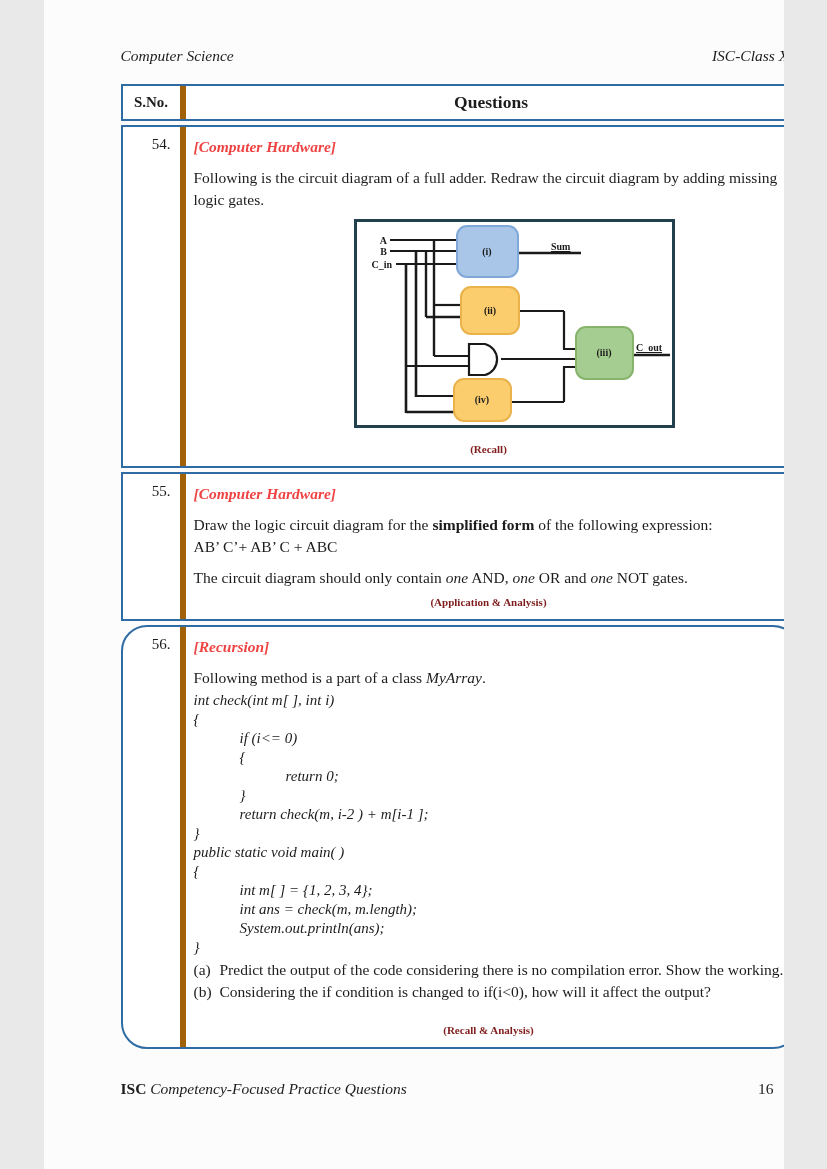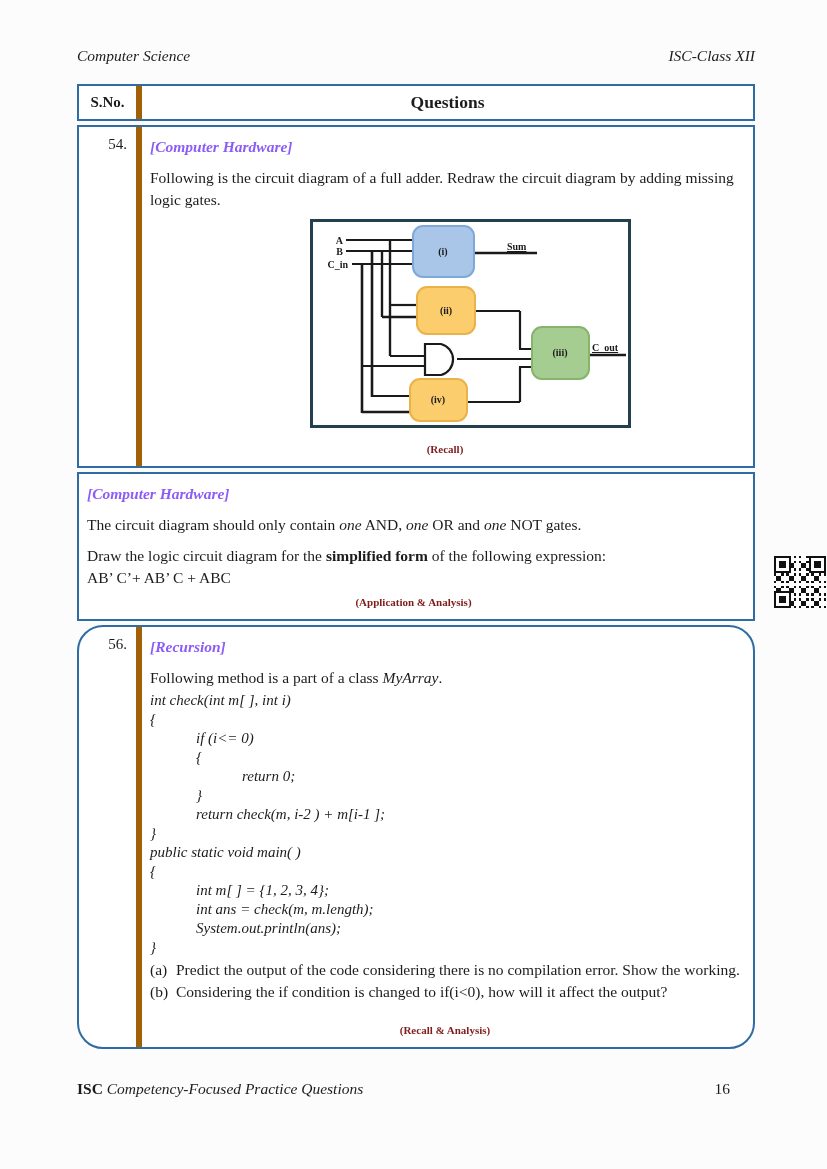--- a/index.html
+++ b/index.html
@@ -1,19 +1,19 @@
 <!DOCTYPE html>
 <html><head>
 <meta charset="utf-8">
 <style>
   html,body{margin:0;padding:0;}
   body{background:#e9e9e9;}
   .page{
     position:relative;
-    width:827px;height:1169px;
+    width:740px;height:1169px;
     background:#fcfcfc;
     margin:0 auto;
     overflow:hidden;
     font-family:"Liberation Serif","DejaVu Serif",serif;
     color:#1c1c1c;
   }
   
   .doc-header{
     position:absolute;top:47px;left:77px;width:678px;
     display:flex;justify-content:space-between;
@@ -44,21 +44,21 @@
   }
   .qbody{
     flex:1;display:flex;flex-direction:column;
     padding:9px 13px 8px 8px;box-sizing:border-box;
     font-size:15.5px;line-height:1.42;
   }
   .row-54{min-height:343px;}
   .row-55{min-height:136px;}
   .row-56{min-height:424px;border-radius:26px;}
   .qtag{
-    color:#8b5cf6;font-weight:bold;font-style:italic;font-size:15.5px;
+    color:#ef4444;font-weight:bold;font-style:italic;font-size:15.5px;
   }
   .qpara{margin-top:9px;}
   .taxonomy{
     margin-top:auto;text-align:center;color:#7f1d1d;font-weight:bold;
     font-size:11px;padding-top:6px;
   }
   .bold{font-weight:bold;}
   .ital{font-style:italic;}
   
   .figure-wrap{margin:8px 0 0 160px;width:321px;height:209px;}
@@ -149,28 +149,31 @@
               <text x="282" y="132" text-decoration="underline">C_out</text>
             </g>
           </svg>
         </div>
 
         <div class="taxonomy">(Recall)</div>
       </div>
     </div>
 
     <div class="trow row-55">
+      <div class="cell-no">
+          <div class="qnum">55.</div>
+        </div>
       <div class="cell-q qbody">
         <div class="qtag">[Computer Hardware]</div>
         <div class="qpara">
-          <span>The circuit diagram should only contain </span><span class="ital">one</span><span> AND, </span><span class="ital">one</span><span> OR and </span><span class="ital">one</span><span> NOT gates.</span>
-        </div>
-        <div class="qpara">
           <span>Draw the logic circuit diagram for the </span><span class="bold">simplified form</span><span> of the following expression:</span><br>
           <span>AB’ C’+ AB’ C + ABC</span>
+        </div>
+        <div class="qpara">
+          <span>The circuit diagram should only contain </span><span class="ital">one</span><span> AND, </span><span class="ital">one</span><span> OR and </span><span class="ital">one</span><span> NOT gates.</span>
         </div>
         <div class="taxonomy">(Application &amp; Analysis)</div>
       </div>
     </div>
 
     <div class="trow row-56">
       <div class="cell-no">
           <div class="qnum">56.</div>
         </div>
       <div class="cell-q qbody">

